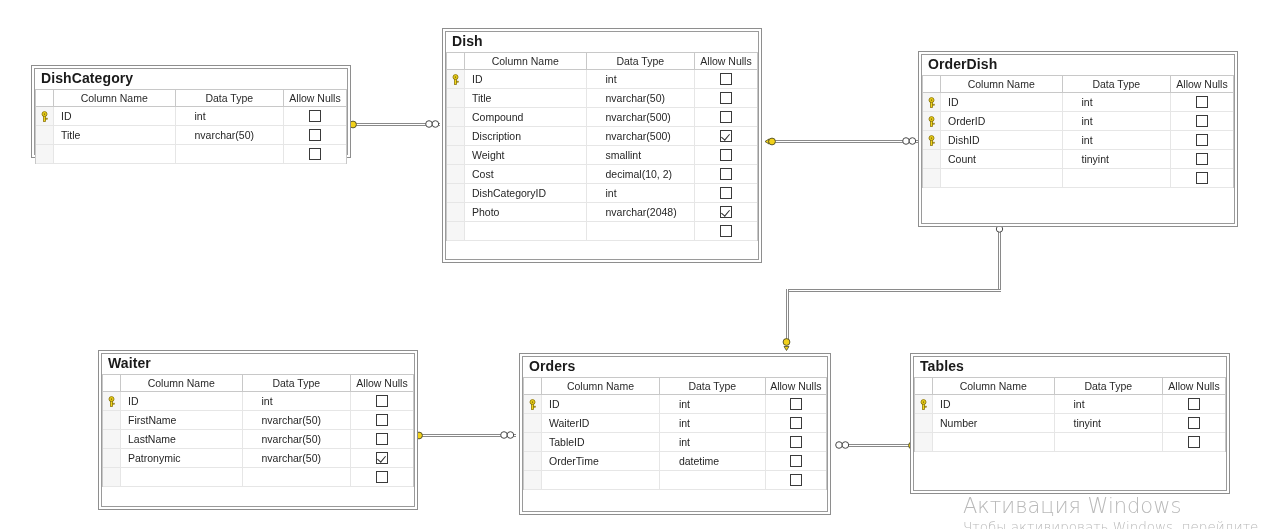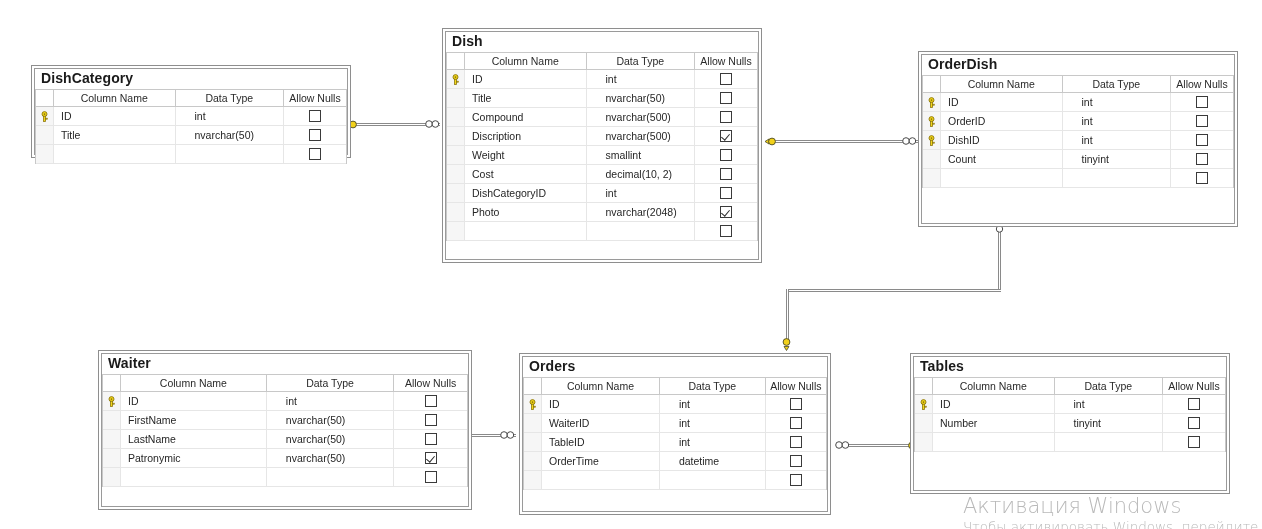--- a/index.html
+++ b/index.html
@@ -409,21 +409,21 @@
             <div class="cell c-type"></div>
             <div class="cell c-null">
               <span class="cb"></span>
             </div>
           </div>
         </div>
         <div class="filler"></div>
       </div>
     </div>
 
-  <div class="entity" id="e-waiter" style="left:98px; top:350px; width:374px; height:160px;">
+  <div class="entity" id="e-waiter" style="left:98px; top:350px; width:320px; height:160px;">
       <div class="entity-inner">
         <div class="entity-title">Waiter</div>
         <div class="grid">
           <div class="grid-row header">
             <div class="cell c-key"></div>
             <div class="cell c-name">Column Name</div>
             <div class="cell c-type">Data Type</div>
             <div class="cell c-null">Allow Nulls</div>
           </div>
           <div class="grid-row">

